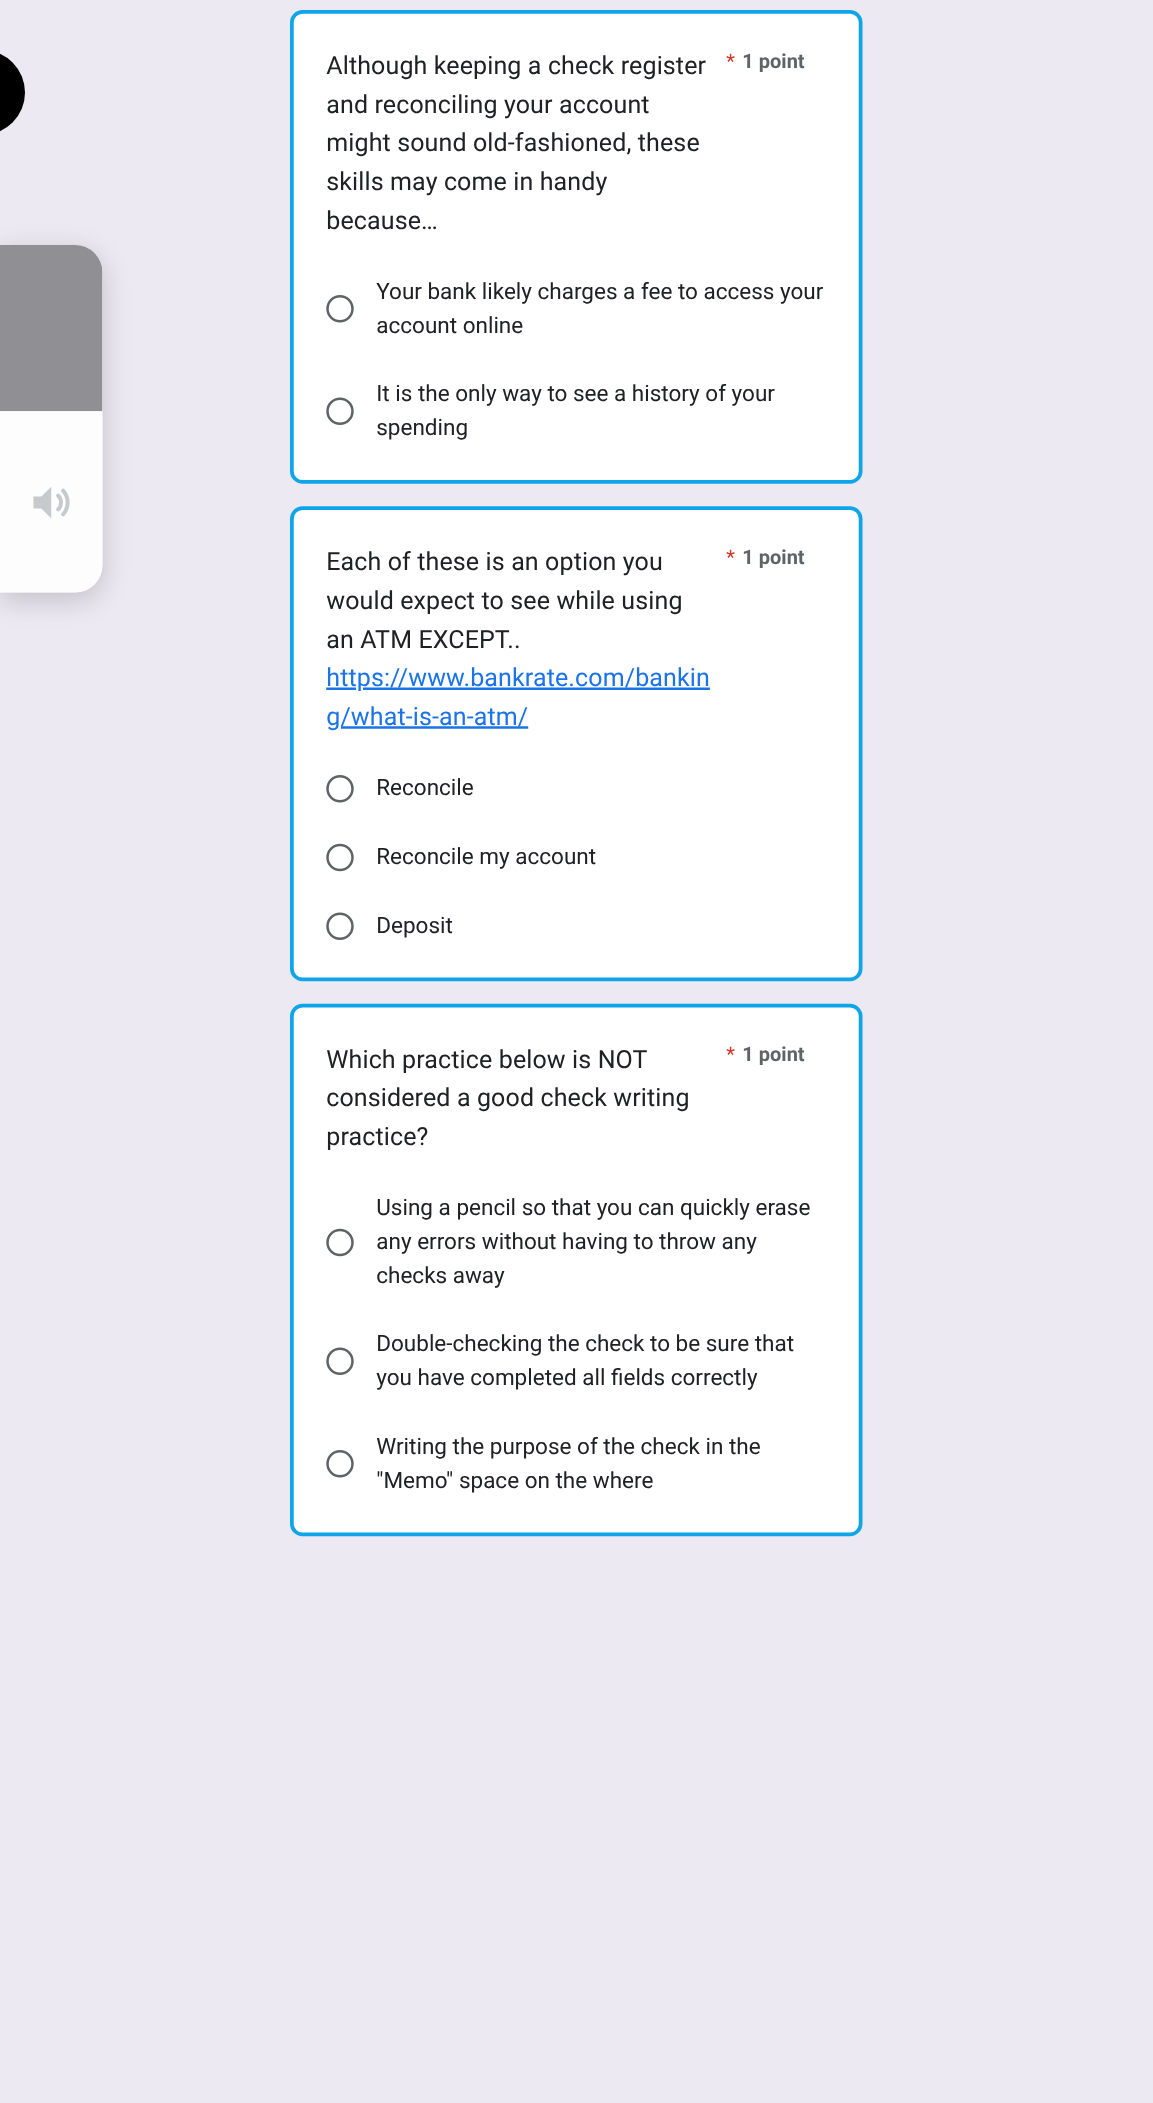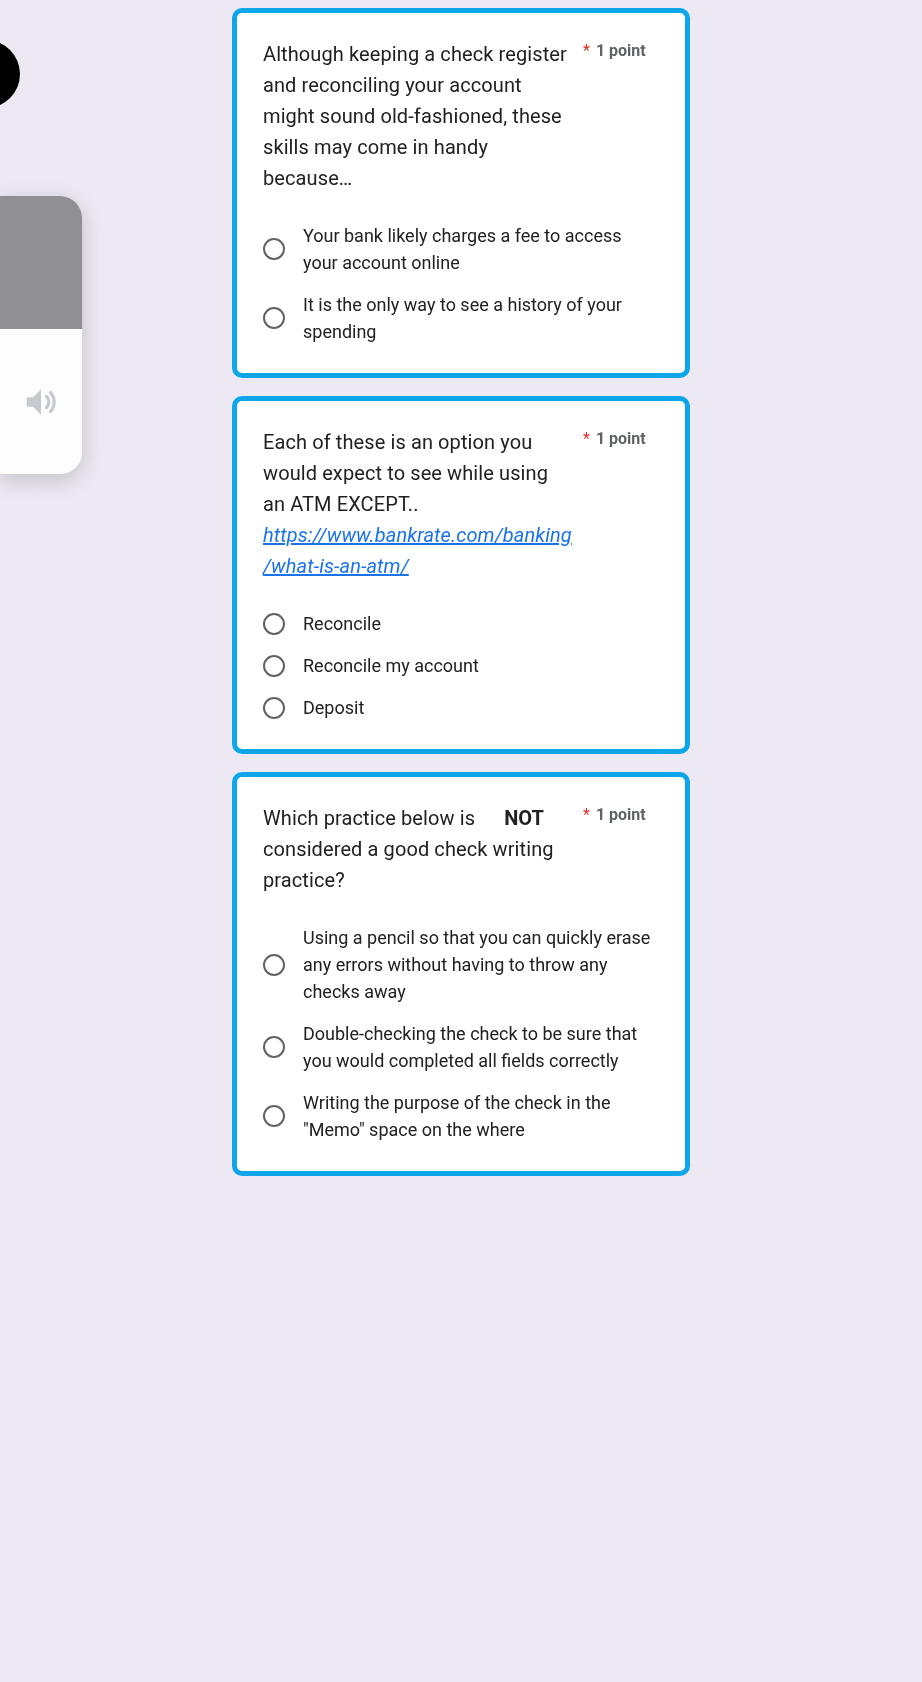--- a/index.html
+++ b/index.html
@@ -13,52 +13,52 @@
     }
     .cards {
       display: flex;
       flex-direction: column;
       align-items: center;
       gap: 18px;
     }
     .card {
       width: 458px;
       background: #fff;
-      border: 5px solid #0ea5e9;
+      border: 3px solid #0ea5e9;
       border-radius: 10px;
       padding: 26px 26px 28px;
     }
     .q-head {
       display: flex;
       align-items: flex-start;
       gap: 10px;
       margin-bottom: 28px;
     }
     .q-title {
       flex: 0 0 310px;
       font-size: 20px;
       font-weight: 400;
       color: #202124;
       line-height: 1.55;
       letter-spacing: 0.1px;
       word-break: break-word;
     }
-    .q-title a { color: #1a73e8; text-decoration: underline; font-style: italic; }
-    .q-title strong { font-weight: 700; margin-left: 24px; }
+    .q-title a { color: #1a73e8; text-decoration: underline; }
+    .q-title strong { font-weight: 400; }
     .q-meta {
       font-size: 16px;
       white-space: nowrap;
       display: flex;
       align-items: baseline;
       gap: 6px;
       margin-top: 2px;
     }
     .req { color: #d93025; }
     .pts { color: #5f6368; font-weight: bold; }
-    .options { display: flex; flex-direction: column; gap: 15px; }
+    .options { display: flex; flex-direction: column; gap: 28px; }
     .option {
       display: flex;
       align-items: center;
       gap: 18px;
       cursor: pointer;
     }
     .radio {
       width: 22px; height: 22px; flex: 0 0 22px;
       border-radius: 50%;
       border: 2.5px solid #5f6368;
@@ -162,21 +162,21 @@
           <span class="pts">1 point</span>
         </div>
       </div>
       <div class="options">
         <div class="option">
           <span class="radio"></span>
           <span class="opt-label">Using a pencil so that you can quickly erase any errors without having to throw any checks away</span>
         </div>
         <div class="option">
           <span class="radio"></span>
-          <span class="opt-label">Double-checking the check to be sure that you would completed all fields correctly</span>
+          <span class="opt-label">Double-checking the check to be sure that you have completed all fields correctly</span>
         </div>
         <div class="option">
           <span class="radio"></span>
           <span class="opt-label">Writing the purpose of the check in the "Memo" space on the where</span>
         </div>
       </div>
     </div>
   </div>
 
 </body></html>

